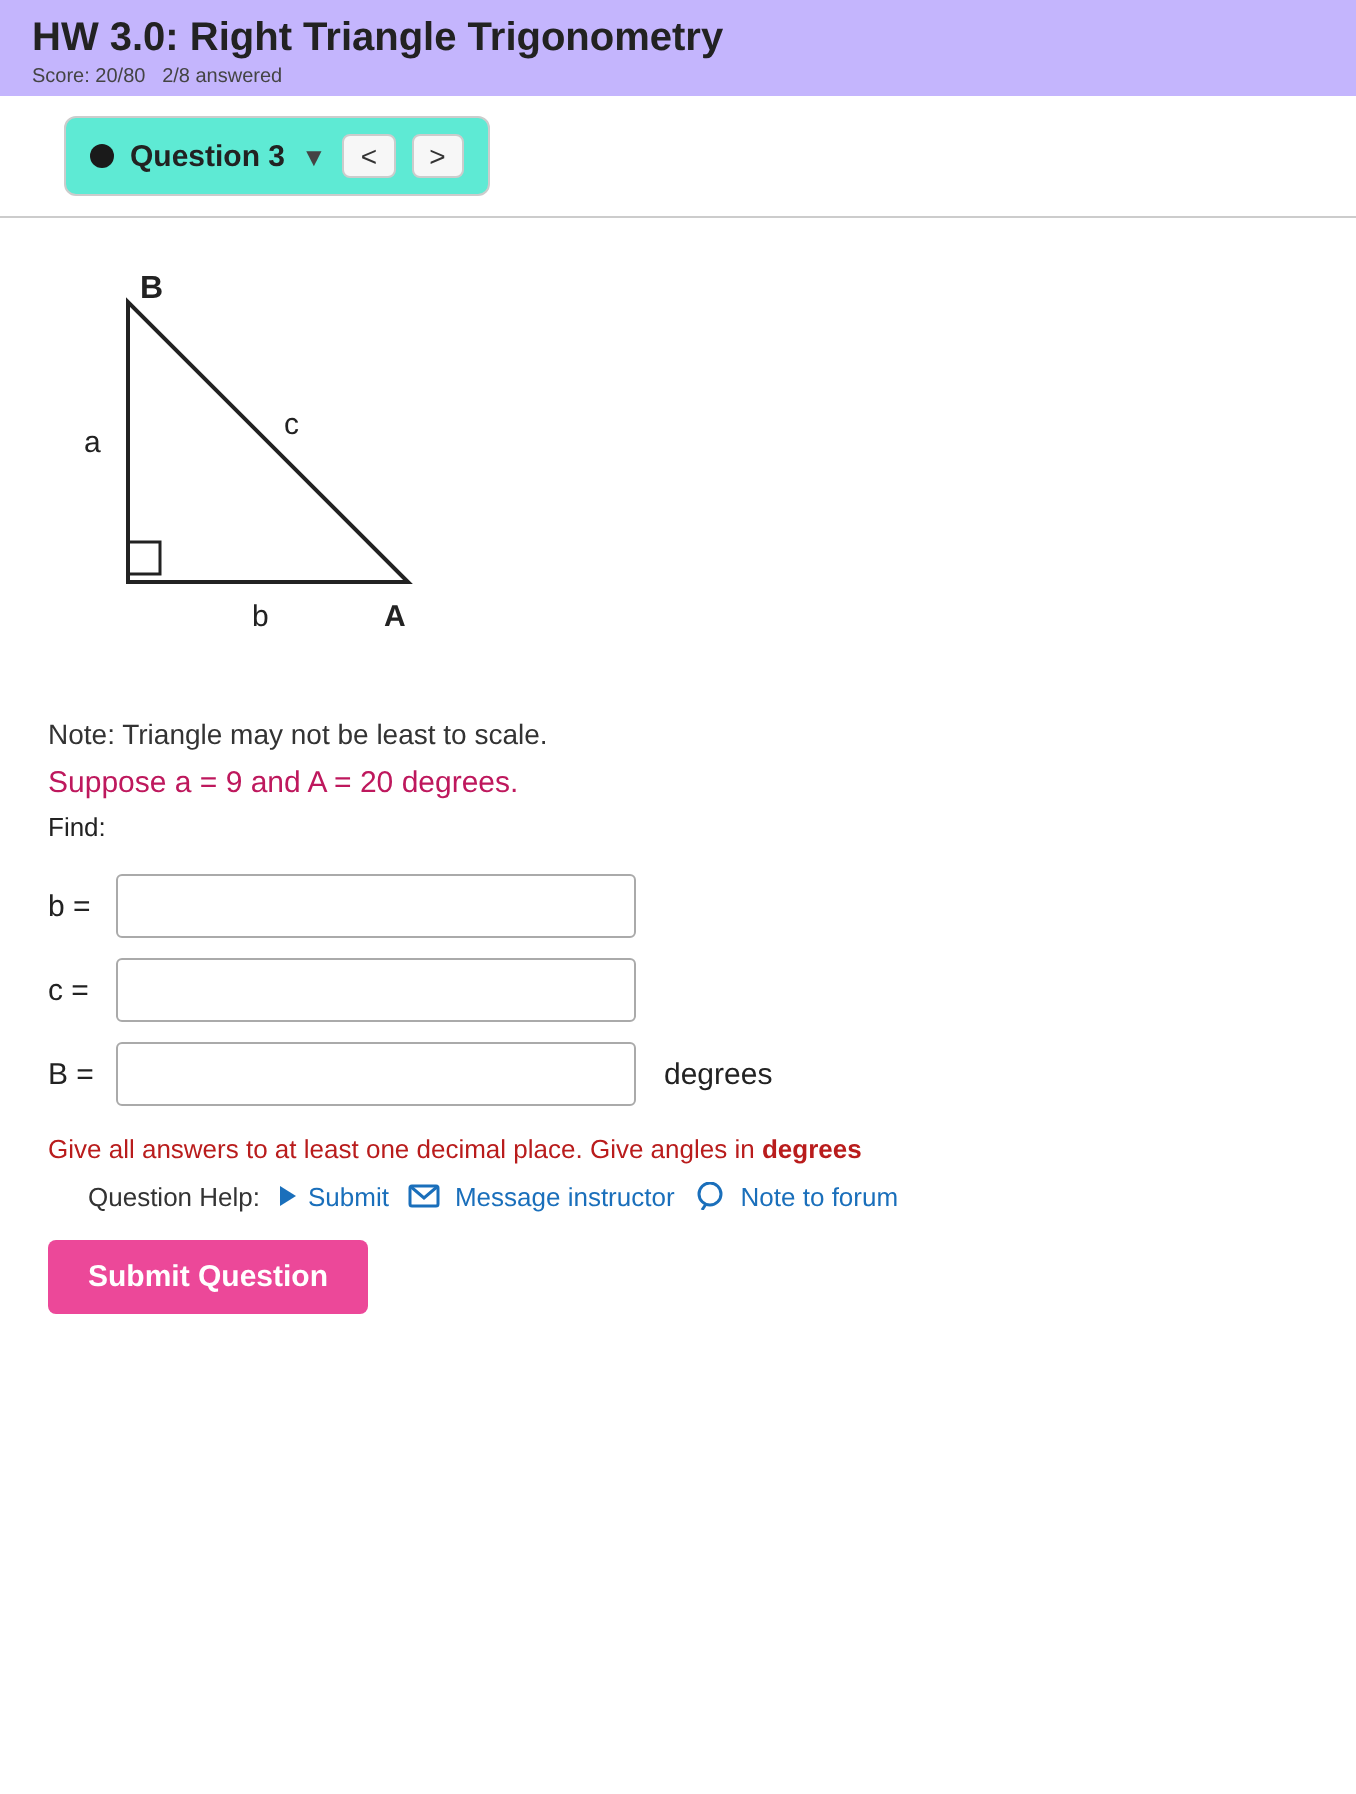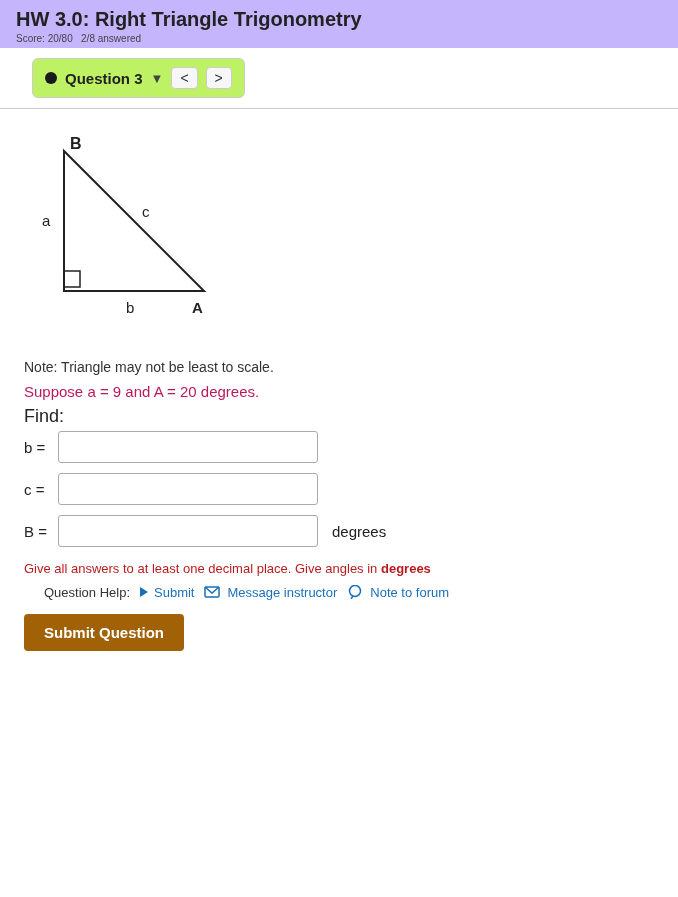--- a/index.html
+++ b/index.html
@@ -31,21 +31,21 @@
       margin-top: 2px;
     }
     .question-nav {
       display: flex;
       align-items: center;
       gap: 8px;
       margin: 10px 16px;
       border: 1px solid #ccc;
       border-radius: 6px;
       padding: 8px 12px;
-      background: #bef264;
+      background: #5eead4;
       width: fit-content;
     }
     .question-dot {
       width: 12px;
       height: 12px;
       background: #1a1a1a;
       border-radius: 50%;
       display: inline-block;
     }
     .question-label {
@@ -94,23 +94,23 @@
       font-size: 14px;
       color: #333;
       margin-bottom: 8px;
     }
     .suppose-text {
       font-size: 15px;
       color: #be185d;
       margin-bottom: 6px;
     }
     .find-text {
-      font-size: 18px;
-      color: #222;
-      margin-bottom: 4px;
+      font-size: 13px;
+      color: #222;
+      margin-bottom: 16px;
     }
 
     .input-row {
       display: flex;
       align-items: center;
       margin-bottom: 10px;
       gap: 6px;
     }
     .input-label {
       font-size: 15px;
@@ -157,21 +157,21 @@
     }
     .help-link {
       color: #1a6fbb;
       cursor: pointer;
       display: flex;
       align-items: center;
       gap: 4px;
     }
 
     .submit-btn {
-      background: #a16207;
+      background: #ec4899;
       color: #fff;
       border: none;
       border-radius: 4px;
       padding: 10px 20px;
       font-size: 15px;
       font-weight: bold;
       cursor: pointer;
     }
     .play-icon {
       display: inline-block;

